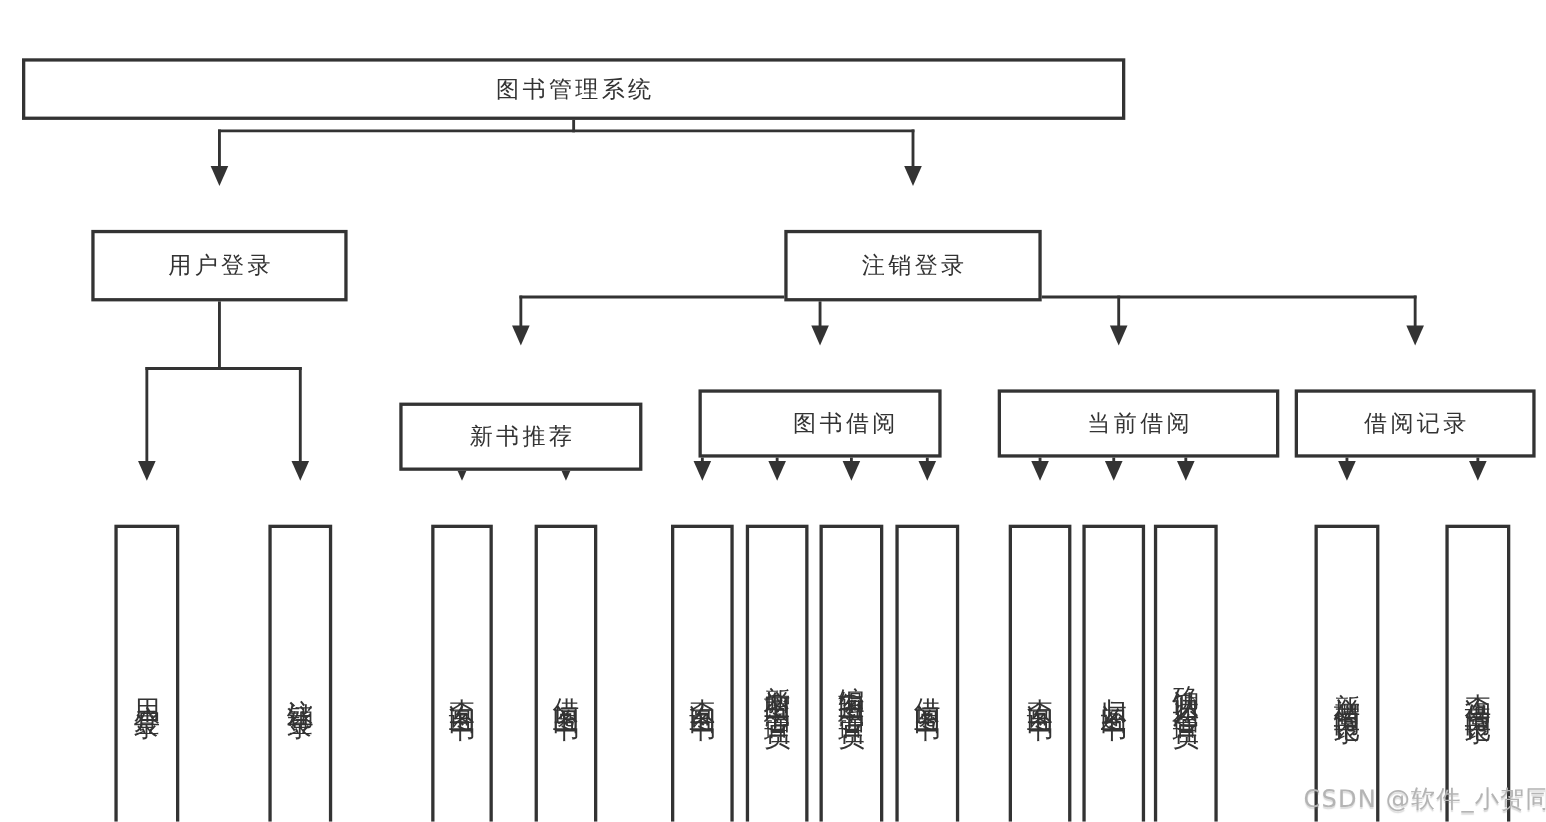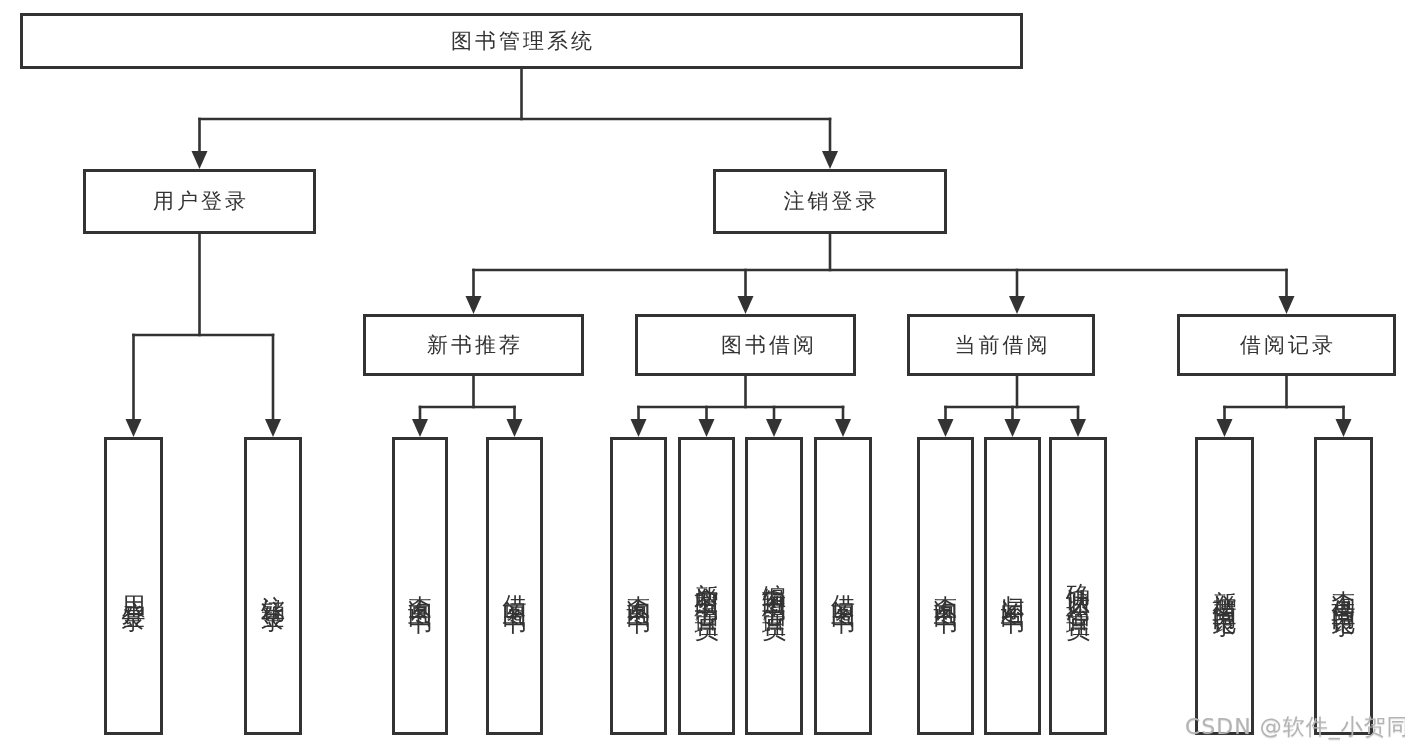--- a/index.html
+++ b/index.html
@@ -24,20 +24,21 @@
   .node {
     position: absolute;
     box-sizing: border-box;
     background: #ffffff;
     border: 3px solid #333333;
     display: flex;
     align-items: center;
     justify-content: center;
     z-index: 2;
     color: #333333;
+    margin-top: 40px;
   }
   .node.h .label {
     font-size: 21px;
     letter-spacing: 3px;
     white-space: nowrap;
     line-height: 1;
     text-indent: 3px; 
   }
   .node.v .label {
     writing-mode: vertical-rl;
@@ -119,27 +120,27 @@
   <div id="watermark" style="left: 1185px; top: 712px; color: rgb(180, 180, 180);">CSDN @软件_小贺同学</div>
 <div class="node h" style="left: 20px; top: 13px; width: 1003px; height: 56px; border-color: rgb(51, 51, 51); background: rgb(255, 255, 255); color: rgb(51, 51, 51);">
       <span class="label">图书管理系统</span>
     </div>
     <div class="node h" style="left: 83px; top: 169px; width: 233px; height: 65px; border-color: rgb(51, 51, 51); background: rgb(255, 255, 255); color: rgb(51, 51, 51);">
       <span class="label">用户登录</span>
     </div>
     <div class="node h" style="left: 713px; top: 169px; width: 234px; height: 65px; border-color: rgb(51, 51, 51); background: rgb(255, 255, 255); color: rgb(51, 51, 51);">
       <span class="label">注销登录</span>
     </div>
-    <div class="node h" style="left: 363px; top: 314px; width: 221px; height: 62px; border-color: rgb(51, 51, 51); background: rgb(255, 255, 255); color: rgb(51, 51, 51);">
+    <div class="node h" style="left: 363px; top: 326px; width: 221px; height: 62px; border-color: rgb(51, 51, 51); background: rgb(255, 255, 255); color: rgb(51, 51, 51);">
       <span class="label">新书推荐</span>
     </div>
     <div class="node h" style="left: 635px; top: 314px; width: 221px; height: 62px; border-color: rgb(51, 51, 51); background: rgb(255, 255, 255); color: rgb(51, 51, 51); padding-left: 44px;">
       <span class="label">图书借阅</span>
     </div>
-    <div class="node h" style="left: 907px; top: 314px; width: 188px; height: 62px; border-color: rgb(51, 51, 51); background: rgb(255, 255, 255); color: rgb(51, 51, 51);">
+    <div class="node h" style="left: 907px; top: 314px; width: 256px; height: 62px; border-color: rgb(51, 51, 51); background: rgb(255, 255, 255); color: rgb(51, 51, 51);">
       <span class="label">当前借阅</span>
     </div>
     <div class="node h" style="left: 1177px; top: 314px; width: 219px; height: 62px; border-color: rgb(51, 51, 51); background: rgb(255, 255, 255); color: rgb(51, 51, 51);">
       <span class="label">借阅记录</span>
     </div>
     <div class="node v" style="left: 104px; top: 437px; width: 59px; height: 298px; border-color: rgb(51, 51, 51); background: rgb(255, 255, 255); color: rgb(51, 51, 51);">
       <span class="label">用户登录</span>
     </div>
     <div class="node v" style="left: 244px; top: 437px; width: 58px; height: 298px; border-color: rgb(51, 51, 51); background: rgb(255, 255, 255); color: rgb(51, 51, 51);">
       <span class="label">注销登录</span>

